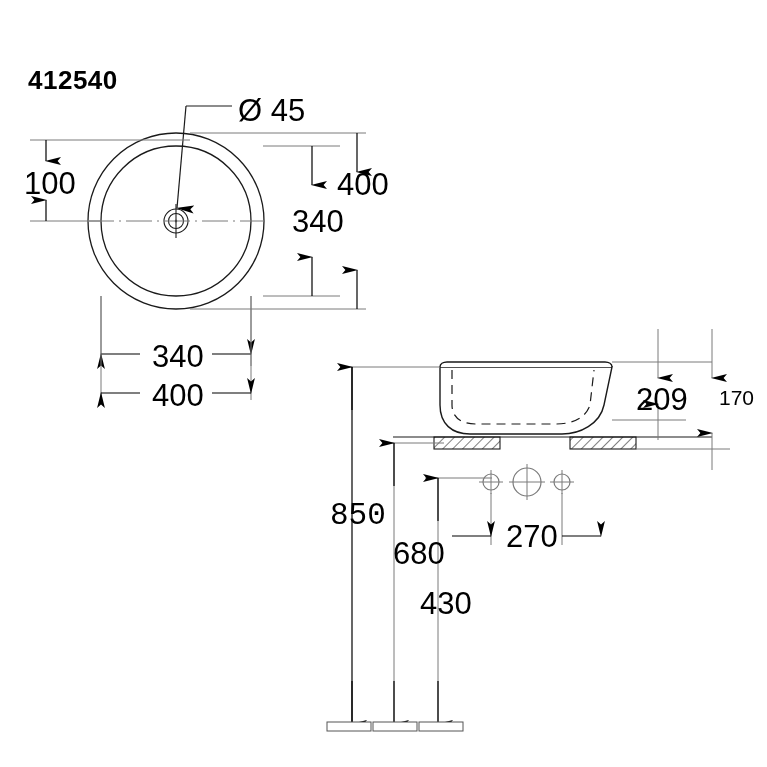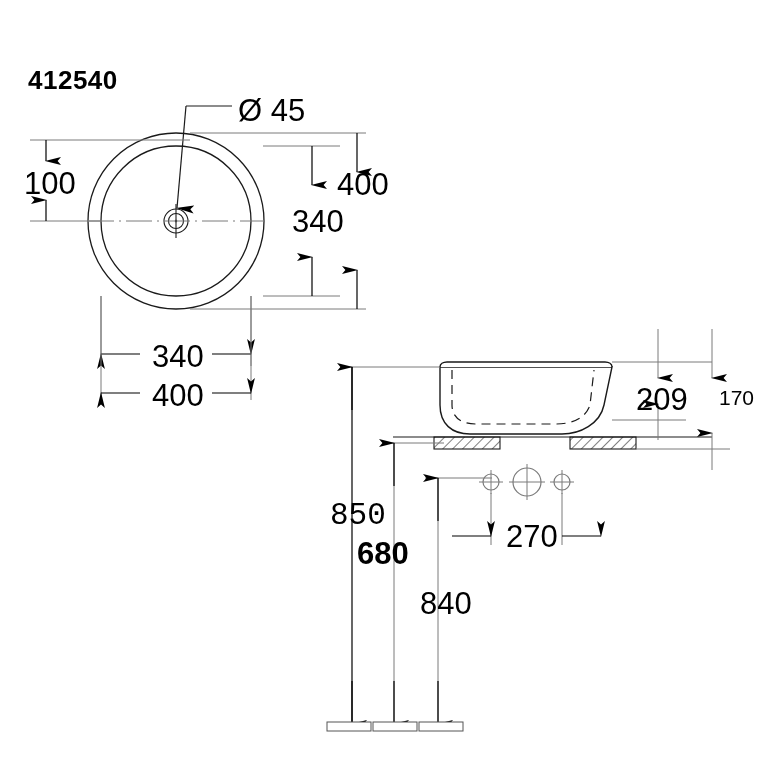--- a/index.html
+++ b/index.html
@@ -199,19 +199,19 @@
   <div class="dim-label" style="left:152px; top:341px;">340</div>
 
   <div class="dim-label" style="left:152px; top:380px;">400</div>
 
   <div class="dim-label" style="left:636px; top:384px;">209</div>
 
   <div class="dim-label small" style="left:691px; top:387px;margin-left:28px;">170</div>
 
   <div class="dim-label" style="left:330px; top:500px;font-family:Liberation Mono, monospace;">850</div>
 
-  <div class="dim-label" style="left:357px; top:538px;font-weight:bold;">680</div>
-
-  <div class="dim-label" style="left:420px; top:588px;">840</div>
+  <div class="dim-label" style="left:393px; top:538px;">680</div>
+
+  <div class="dim-label" style="left:420px; top:588px;">430</div>
 
   <div class="dim-label" style="left:506px; top:521px;">270</div>
 
 </div>
 
 </body></html>

